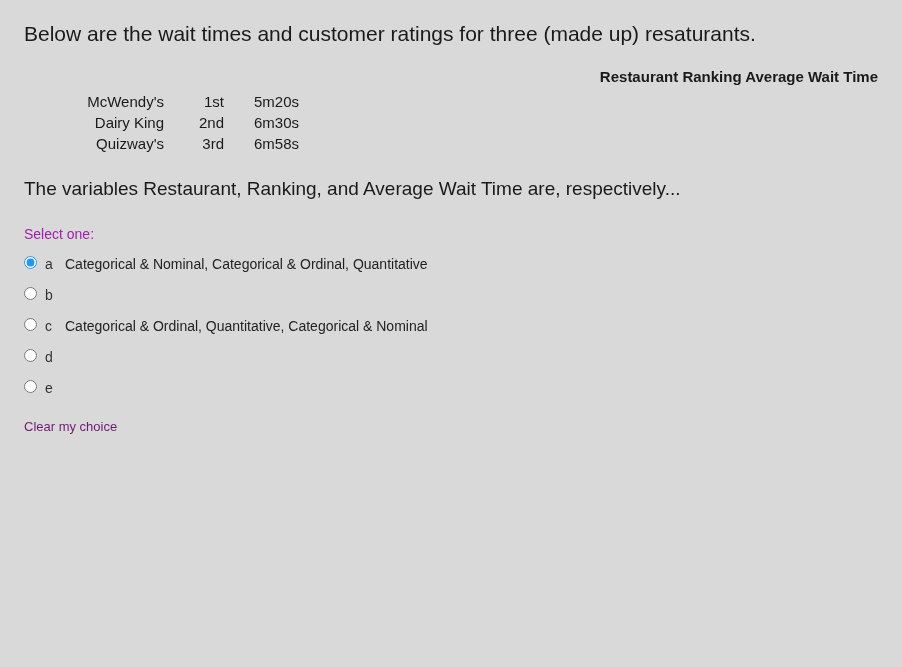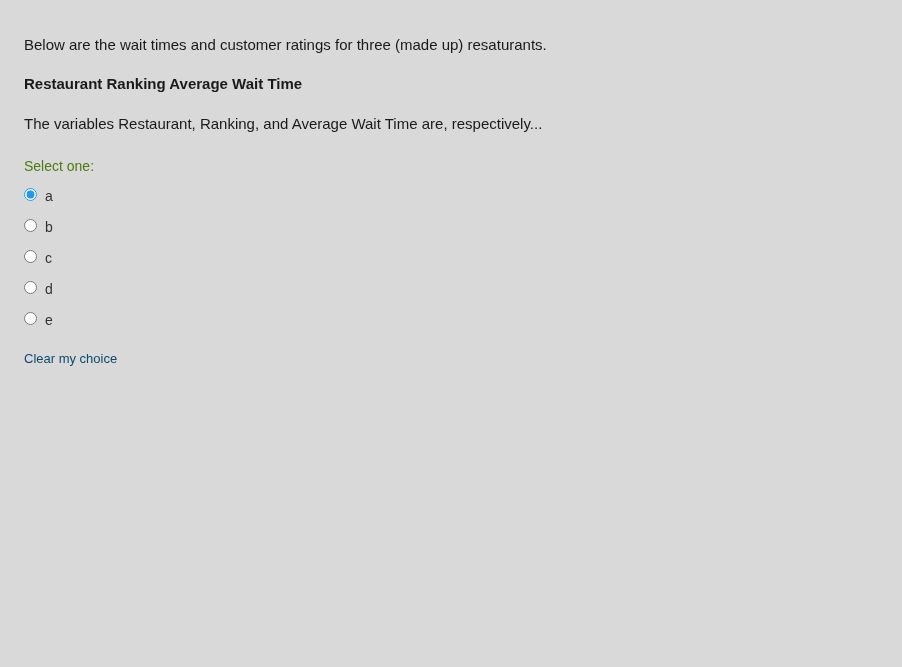--- a/index.html
+++ b/index.html
@@ -10,27 +10,28 @@
     body {
       width: 902px;
       min-height: 667px;
       background-color: #d9d9d9;
       font-family: Arial, sans-serif;
       font-size: 15px;
       color: #1a1a1a;
       padding: 18px 24px;
     }
     .intro-text {
-      font-size: 15px;
+      font-size: 21px;
       margin-bottom: 18px;
       line-height: 1.5;
-      margin-top: 16px;
     }
     .table-section {
+      margin-left: 60px;
       margin-bottom: 20px;
+      text-align: right;
     }
     .table-title {
       font-weight: bold;
       font-size: 15px;
       margin-bottom: 6px;
     }
     .restaurant-table {
       border-collapse: collapse;
     }
     .restaurant-table td {
@@ -38,27 +39,27 @@
       font-size: 15px;
       vertical-align: top;
     }
     .restaurant-table td:first-child {
       min-width: 110px;
     }
     .restaurant-table td:nth-child(2) {
       min-width: 60px;
     }
     .variables-text {
-      font-size: 15px;
+      font-size: 19px;
       margin-bottom: 22px;
       line-height: 1.6;
     }
     .select-label {
       font-size: 14px;
-      color: #4d7c0f;
+      color: #a21caf;
       margin-bottom: 12px;
     }
     .options-list {
       list-style: none;
       margin-bottom: 16px;
     }
     .option-item {
       display: flex;
       align-items: flex-start;
       margin-bottom: 10px;
@@ -75,56 +76,77 @@
     .option-letter {
       margin-right: 6px;
       color: #333;
       min-width: 14px;
     }
     .option-text {
       color: #222;
     }
     .clear-choice {
       font-size: 13px;
-      color: #0c4a6e;
+      color: #701a75;
       cursor: pointer;
       text-decoration: none;
       display: inline-block;
       margin-top: 4px;
     }
     .content-wrapper {
       position: relative;
     }
   </style>
 </head>
 <body>
 
 <div class="content-wrapper">
   <p class="intro-text">Below are the wait times and customer ratings for three (made up) resaturants.</p>
 
   <div class="table-section">
     <div class="table-title">Restaurant Ranking Average Wait Time</div>
+    <table class="restaurant-table">
+      <tbody id="table-body">
+      <tr>
+            <td>McWendy's</td>
+            <td>1st</td>
+            <td>5m20s</td>
+          </tr>
+          <tr>
+            <td>Dairy King</td>
+            <td>2nd</td>
+            <td>6m30s</td>
+          </tr>
+          <tr>
+            <td>Quizway's</td>
+            <td>3rd</td>
+            <td>6m58s</td>
+          </tr>
+        </tbody>
+    </table>
   </div>
 
   <p class="variables-text">The variables Restaurant, Ranking, and Average Wait Time are, respectively...</p>
 
   <p class="select-label">Select one:</p>
 
   <ul class="options-list" id="options-list">
   <li class="option-item">
         <input type="radio" name="quiz-option" value="a" checked="" style="">
         <span class="option-letter">a</span>
+        <span class="option-text">Categorical &amp; Nominal, Categorical &amp; Ordinal, Quantitative</span>
       </li>
       <li class="option-item">
         <input type="radio" name="quiz-option" value="b" style="">
         <span class="option-letter">b</span>
       </li>
       <li class="option-item">
         <input type="radio" name="quiz-option" value="c" style="">
         <span class="option-letter">c</span>
+        <span class="option-text">Categorical &amp; Ordinal, Quantitative, Categorical &amp; Nominal</span>
       </li>
       <li class="option-item">
         <input type="radio" name="quiz-option" value="d" style="">
         <span class="option-letter">d</span>
       </li>
       <li class="option-item">
         <input type="radio" name="quiz-option" value="e" style="">
         <span class="option-letter">e</span>
       </li>
     </ul>

